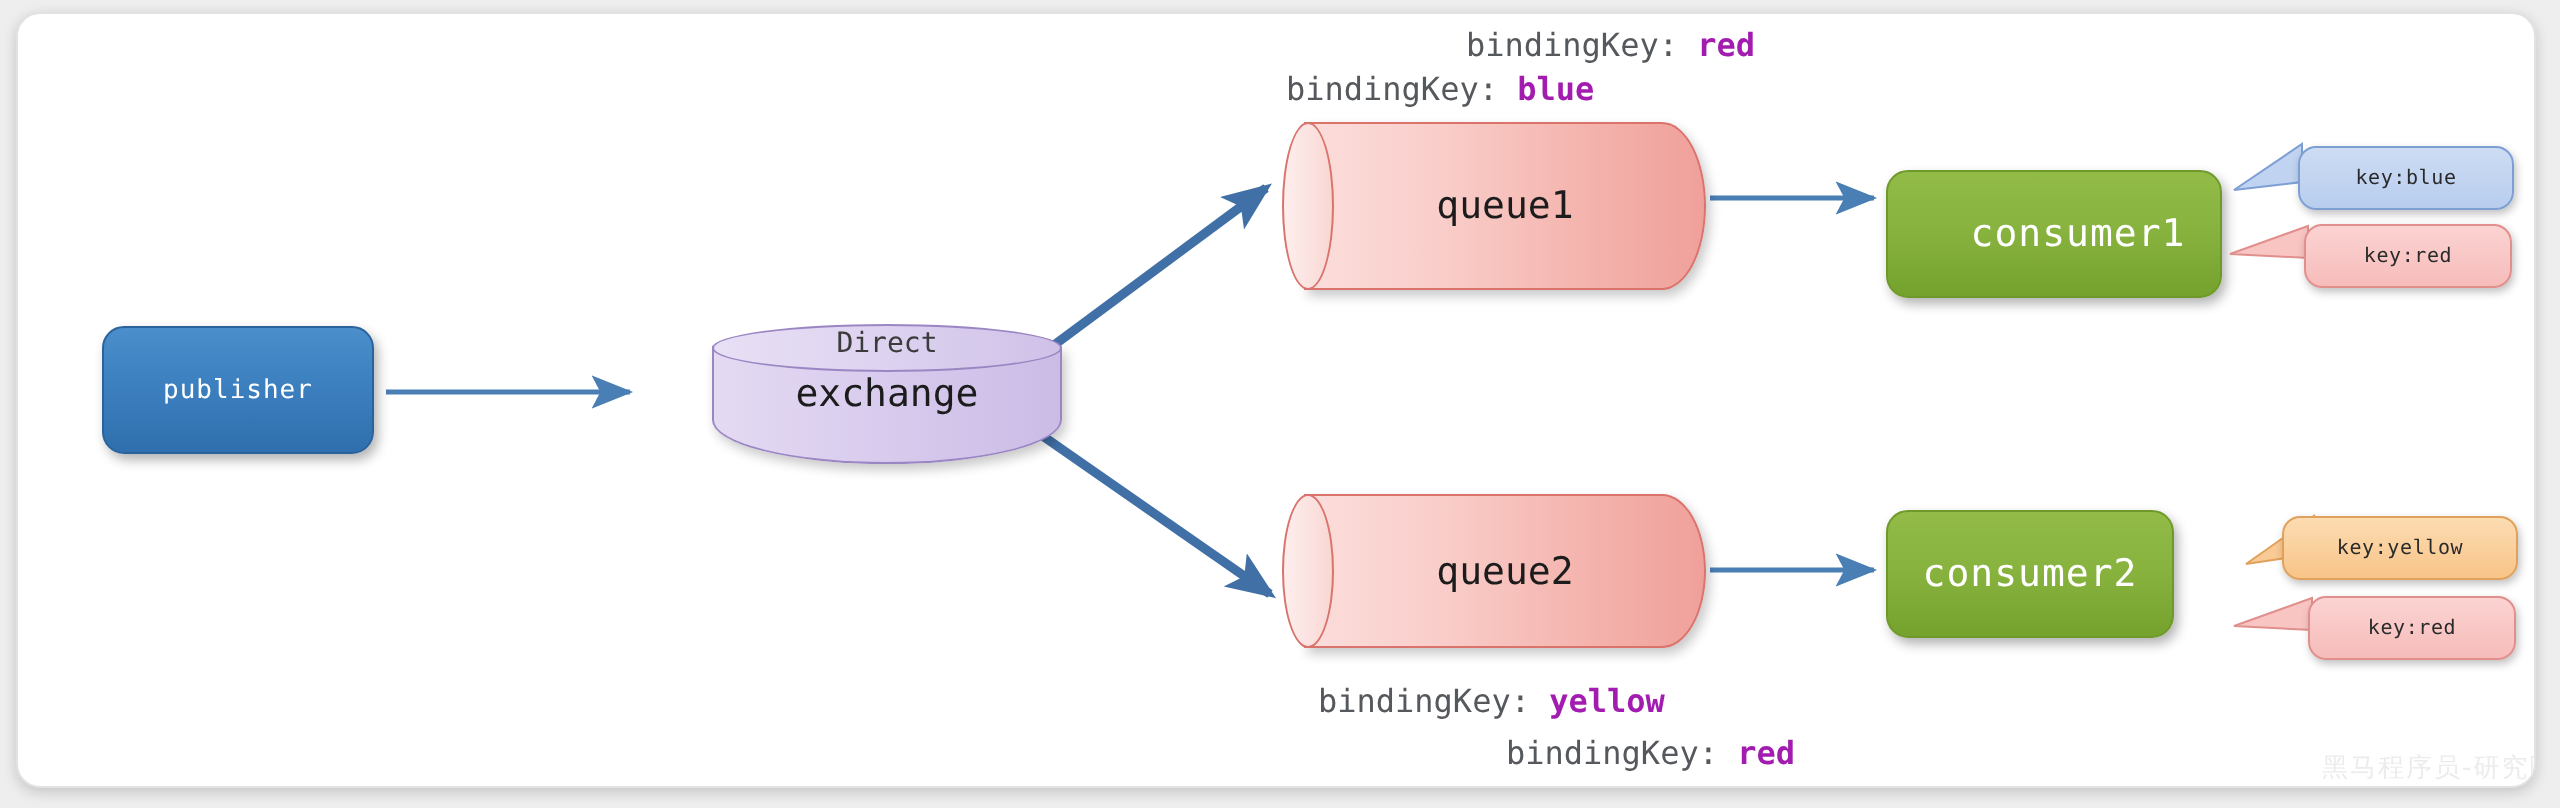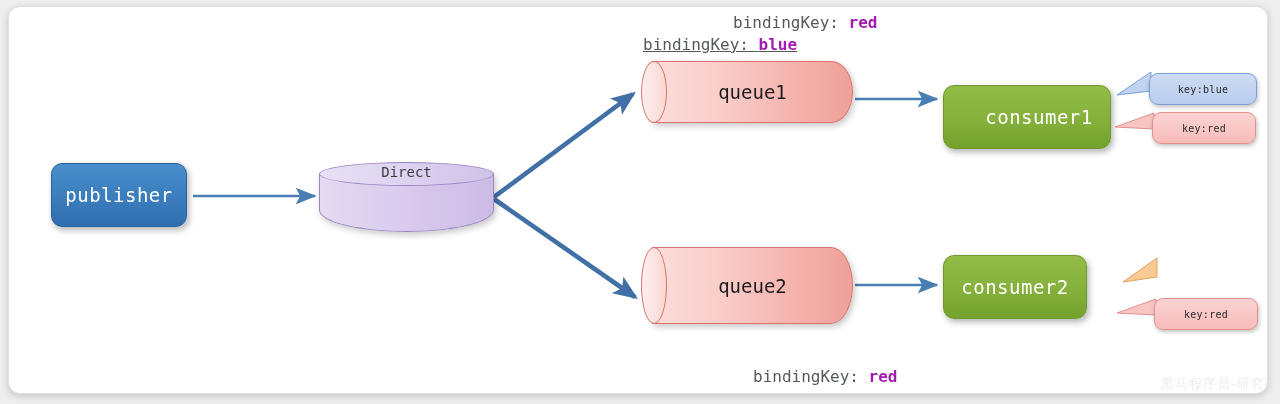--- a/index.html
+++ b/index.html
@@ -26,32 +26,33 @@
     display:flex;align-items:center;justify-content:center;
     color:#ffffff;
     font-family:"DejaVu Sans Mono", monospace;
     border-radius:11px;
     box-shadow:2px 3px 6px rgba(0,0,0,0.30);
     letter-spacing:0.5px;
   }
   .rbox.blue{
     background:linear-gradient(to bottom,#4a8ecb 0%,#3d80c0 45%,#2f6fae 100%);
     border:1px solid #2a629c;
-    font-size:19px;
+    font-size:13px;
   }
   .rbox.green{
     background:linear-gradient(to bottom,#92bb47 0%,#88b33f 45%,#74a22c 100%);
     border:1px solid #6f9a2b;
     font-size:19px;
   }
 
   
   .cyl-v{
     position:absolute;
     box-sizing:border-box;
+    margin-left:37px;
   }
   .cyl-v .body{
     position:absolute;left:0;right:0;top:11px;bottom:0;
     background:linear-gradient(to right,#e4daf2 0%,#d9ccee 45%,#cbbce6 100%);
     border-left:1px solid #9b86c4;
     border-right:1px solid #9b86c4;
     border-bottom:1px solid #9b86c4;
     border-radius:0 0 50% 50%/0 0 22px 22px;
     box-shadow:2px 3px 6px rgba(0,0,0,0.22);
   }
@@ -155,23 +156,24 @@
   </svg>
 
   <div class="rbox blue" style="left:42px;top:156px;width:134px;height:62px;">
     <span>publisher</span>
   </div>
 
   <div class="cyl-v" style="left:310px;top:155px;width:175px;height:70px;">
     <div class="body"></div>
     <div class="top"></div>
     <div class="sub">Direct</div>
-  </div>
-
-  <div class="cyl-h" style="left:632px;top:54px;width:212px;height:62px;">
+    <div class="main">exchange</div>
+  </div>
+
+  <div class="cyl-h" style="left:632px;top:54px;width:212px;height:84px;">
     <div class="body"></div>
     <div class="cap"></div>
     <div class="label">queue1</div>
   </div>
 
   <div class="cyl-h" style="left:632px;top:240px;width:212px;height:77px;text-decoration:underline;">
     <div class="body"></div>
     <div class="cap"></div>
     <div class="label">queue2</div>
   </div>
@@ -181,25 +183,29 @@
   </div>
 
   <div class="rbox green" style="left:934px;top:248px;width:142px;height:62px;">
     <span>consumer2</span>
   </div>
 
   <div class="bk" style="left:724px;top:6px;">
     <span>bindingKey: </span>
     <span class="v">red</span>
   </div>
-  <div class="bk" style="left:634px;top:28px;text-decoration:underline;">
+  <div class="bk" style="left:634px;top:28px;">
     <span>bindingKey: </span>
     <span class="v">blue</span>
   </div>
 
+  <div class="bk" style="left:650px;top:334px;">
+    <span>bindingKey: </span>
+    <span class="v">yellow</span>
+  </div>
   <div class="bk" style="left:744px;top:360px;">
     <span>bindingKey: </span>
     <span class="v">red</span>
   </div>
 
   <svg width="1258" height="386">
 
     <path d="M1142,65 L1142,84 L1108,88 Z" fill="#c0d3f0" stroke="#7d9fd4" stroke-width="1"></path>
 
     <path d="M1145,122 L1145,106 L1106,120 Z" fill="#f8c5c3" stroke="#e08f8c" stroke-width="1"></path>
@@ -209,19 +215,22 @@
     <path d="M1147,308 L1147,292 L1108,306 Z" fill="#f8c5c3" stroke="#e08f8c" stroke-width="1"></path>
   </svg>
 
   <div class="bubble b-blue" style="left:1140px;top:66px;width:108px;height:32px;">
     <span>key:blue</span>
   </div>
   <div class="bubble b-pink" style="left:1143px;top:105px;width:104px;height:32px;">
     <span>key:red</span>
   </div>
 
+  <div class="bubble b-orange" style="left:1132px;top:251px;width:118px;height:32px;">
+    <span>key:yellow</span>
+  </div>
   <div class="bubble b-pink" style="left:1145px;top:291px;width:104px;height:32px;">
     <span>key:red</span>
   </div>
 
   <div class="wm" style="left:1152px;top:368px;">黑马程序员-研究院</div>
 
 </div>
 
 </body></html>

